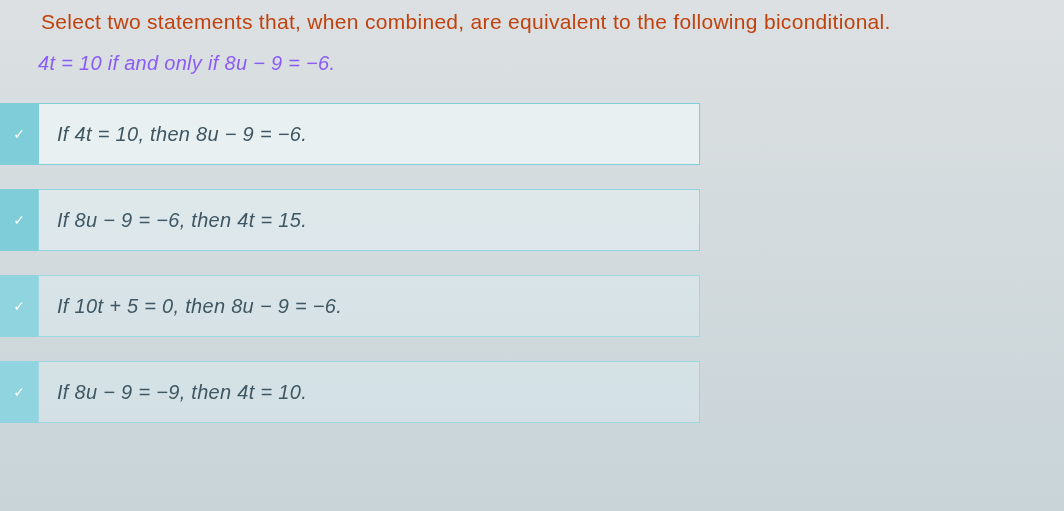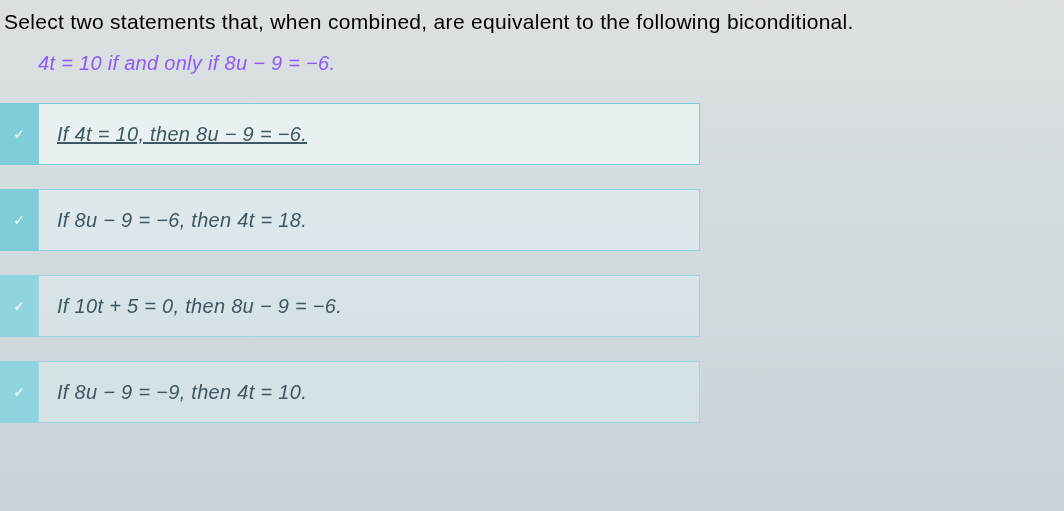--- a/index.html
+++ b/index.html
@@ -7,23 +7,24 @@
   width: 1064px;
   height: 511px;
   background: linear-gradient(180deg, #dce0e2 0%, #c8d4d8 100%);
   font-family: "Segoe UI", Verdana, sans-serif;
   color: #3a4548;
   padding: 10px 0 0 0;
   overflow: hidden;
 }
 .prompt {
   font-size: 21px;
-  color: #000000;
+  color: #c2410c;
   padding: 0 0 18px 4px;
   letter-spacing: 0.3px;
+  margin-left: 37px;
 }
 .statement {
   font-size: 20px;
   color: #8b5cf6;
   padding: 0 0 28px 38px;
   font-style: italic;
   letter-spacing: 0.3px;
 }
 .options {
   display: flex;
@@ -62,21 +63,21 @@
   flex: 1;
   border: 1px solid #7fcdd9;
   background: rgba(235,245,247,0.55);
   display: flex;
   align-items: center;
   padding: 0 18px;
   font-size: 20px;
   color: #3f5762;
   letter-spacing: 0.3px;
 }
-.option-row:nth-child(1) .option-box { background: rgba(240,248,249,0.7); text-decoration: underline; }
+.option-row:nth-child(1) .option-box { background: rgba(240,248,249,0.7); }
 .option-row:nth-child(2) .option-box { background: rgba(230,243,246,0.55); border-color:#8fd4de;}
 .option-row:nth-child(3) .option-box { background: rgba(225,240,243,0.45); border-color:#9dd8e0;}
 .option-row:nth-child(4) .option-box { background: rgba(222,238,241,0.45); border-color:#9dd8e0;}
 .ital { font-style: italic; }
 </style>
 </head>
 <body>
 
 <div class="prompt">Select two statements that, when combined, are equivalent to the following biconditional.</div>
 
@@ -91,21 +92,21 @@
     <div class="option-box">
       <span class="ital">If 4t = 10, then 8u − 9 = −6.</span>
     </div>
   </div>
 
   <div class="option-row">
     <div class="check-tab">
       <span class="check-icon">✓</span>
     </div>
     <div class="option-box">
-      <span class="ital">If 8u − 9 = −6, then 4t = 18.</span>
+      <span class="ital">If 8u − 9 = −6, then 4t = 15.</span>
     </div>
   </div>
 
   <div class="option-row">
     <div class="check-tab">
       <span class="check-icon">✓</span>
     </div>
     <div class="option-box">
       <span class="ital">If 10t + 5 = 0, then 8u − 9 = −6.</span>
     </div>

